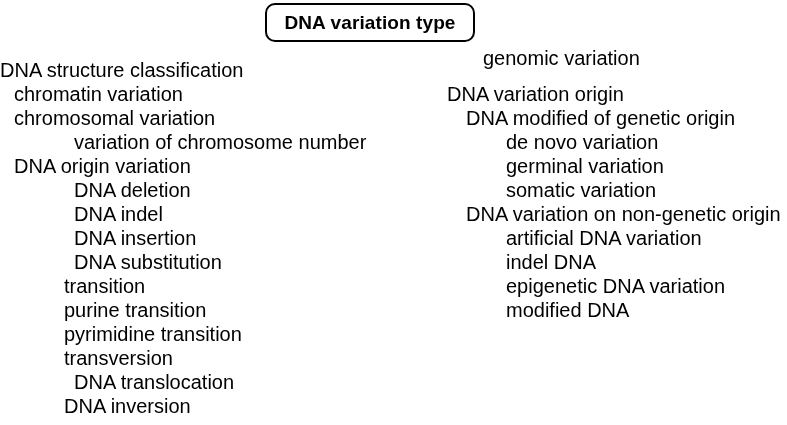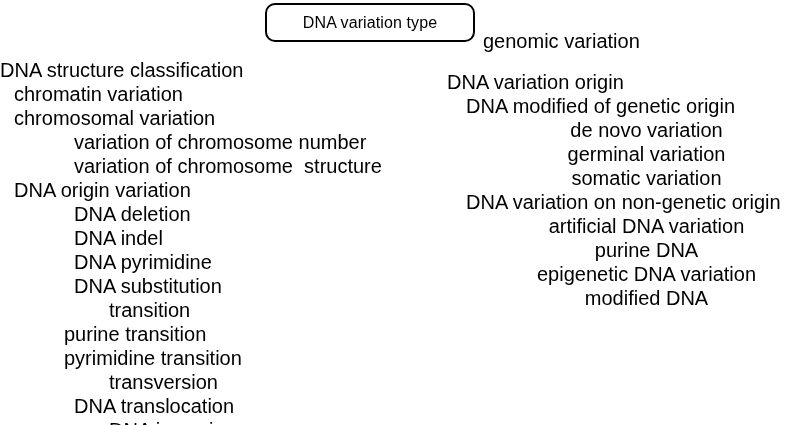--- a/index.html
+++ b/index.html
@@ -26,95 +26,95 @@
     height: 39px;
     box-sizing: border-box;
     border: 2px solid #000000;
     border-radius: 10px;
     background: #ffffff;
     display: flex;
     align-items: center;
     justify-content: center;
   }
   #title-box .title-text {
-    font-size: 16px;
+    font-size: 19px;
     line-height: 20px;
     letter-spacing: 0.1px;
     white-space: pre;
+    font-weight: bold;
   }
   
   #genomic-variation {
     position: absolute;
     left: 483px;
-    top: 29px;
+    top: 46px;
     font-size: 20px;
     line-height: 24px;
     white-space: pre;
   }
   
   .tree-column {
     position: absolute;
     font-size: 20px;
     line-height: 24px;
   }
   #left-column  { left: 0px;   top: 58px; width: 430px; }
-  #right-column { left: 447px; top: 70px; width: 340px; }
+  #right-column { left: 447px; top: 82px; width: 340px; }
 
   .tree-node {
     white-space: pre;
     height: 24px;
     line-height: 24px;
     font-size: 20px;
   }
   .lvl-0 { padding-left: 0px;   }
   .lvl-1 { padding-left: 14px;  }
   .lvl-2 { padding-left: 62px; margin-left: 12px;  }
-  .lvl-3 { padding-left: 64px; margin-left: 45px;  }
+  .lvl-3 { padding-left: 64px;  }
   .lvl-4 { padding-left: 64px; }
 
   #right-column .lvl-0 { padding-left: 0px;  }
   #right-column .lvl-1 { padding-left: 19px; }
-  #right-column .lvl-2 { padding-left: 47px; text-align: center; }
+  #right-column .lvl-2 { padding-left: 47px; }
 </style>
 </head>
 <body>
 
 <div id="canvas">
 
   <div id="title-box">
     <span class="title-text">DNA variation type</span>
   </div>
 
   <div id="genomic-variation">genomic variation</div>
 
   <div id="left-column" class="tree-column">
       <div class="tree-node lvl-0">DNA structure classification</div>
       <div class="tree-node lvl-1">chromatin variation</div>
       <div class="tree-node lvl-1">chromosomal variation</div>
       <div class="tree-node lvl-2">variation of chromosome number</div>
-      <div class="tree-node lvl-2">variation of chromosome  structure</div>
       <div class="tree-node lvl-1">DNA origin variation</div>
       <div class="tree-node lvl-2">DNA deletion</div>
       <div class="tree-node lvl-2">DNA indel</div>
-      <div class="tree-node lvl-2">DNA pyrimidine</div>
+      <div class="tree-node lvl-2">DNA insertion</div>
       <div class="tree-node lvl-2">DNA substitution</div>
       <div class="tree-node lvl-3">transition</div>
       <div class="tree-node lvl-4">purine transition</div>
       <div class="tree-node lvl-4">pyrimidine transition</div>
       <div class="tree-node lvl-3">transversion</div>
       <div class="tree-node lvl-2">DNA translocation</div>
       <div class="tree-node lvl-3">DNA inversion</div>
     </div>
 
   <div id="right-column" class="tree-column">
       <div class="tree-node lvl-0">DNA variation origin</div>
       <div class="tree-node lvl-1">DNA modified of genetic origin</div>
       <div class="tree-node lvl-2">de novo variation</div>
       <div class="tree-node lvl-2">germinal variation</div>
       <div class="tree-node lvl-2">somatic variation</div>
       <div class="tree-node lvl-1">DNA variation on non-genetic origin</div>
       <div class="tree-node lvl-2">artificial DNA variation</div>
-      <div class="tree-node lvl-2">purine DNA</div>
+      <div class="tree-node lvl-2">indel DNA</div>
       <div class="tree-node lvl-2">epigenetic DNA variation</div>
       <div class="tree-node lvl-2">modified DNA</div>
     </div>
 
 </div>
 
 </body></html>

